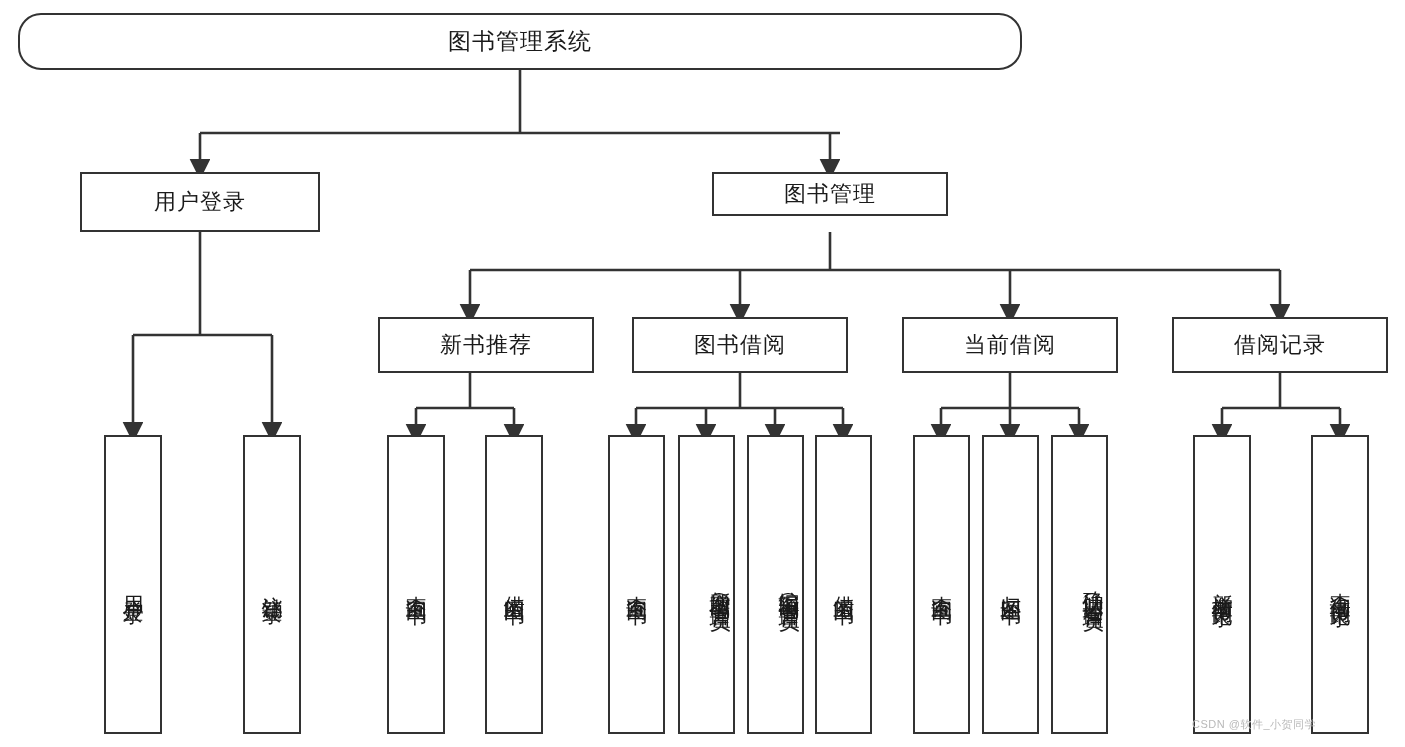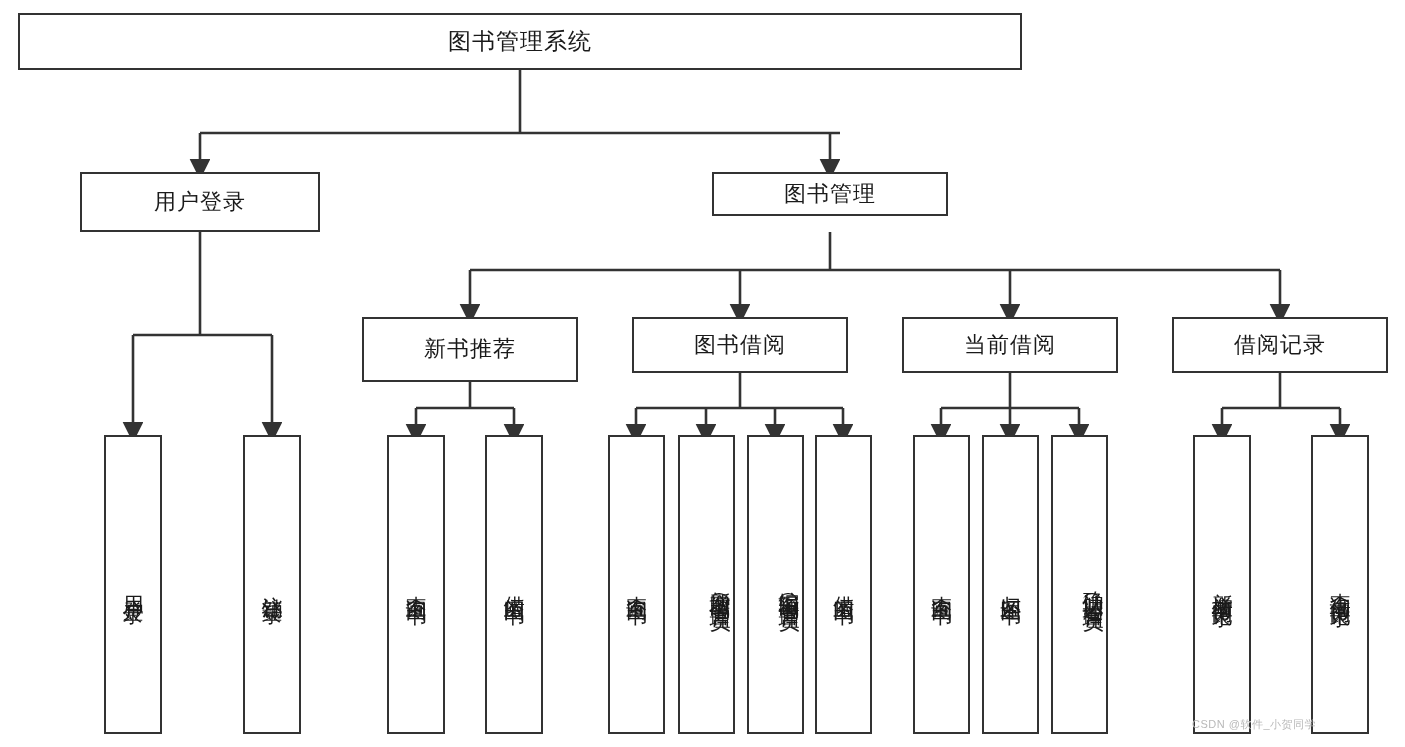--- a/index.html
+++ b/index.html
@@ -115,26 +115,26 @@
       <path d="M1010,408 L1010,427" marker-end="url(#arrow)"></path>
       <path d="M1079,408 L1079,427" marker-end="url(#arrow)"></path>
 
       <path d="M1280,373 L1280,408"></path>
       <path d="M1222,408 L1340,408"></path>
       <path d="M1222,408 L1222,427" marker-end="url(#arrow)"></path>
       <path d="M1340,408 L1340,427" marker-end="url(#arrow)"></path>
     </g>
   </svg>
 
-  <div class="node horiz root" style="left:18px; top:13px; width:1004px; height:57px;">图书管理系统</div>
+  <div class="node horiz root" style="left:18px; top:13px; width:1004px; height:57px;border-radius:23px;">图书管理系统</div>
 
   <div class="node horiz" style="left:80px; top:172px; width:240px; height:60px;">用户登录</div>
   <div class="node horiz" style="left:712px; top:172px; width:236px; height:44px;">图书管理</div>
 
-  <div class="node horiz" style="left:362px; top:317px; width:216px; height:65px;text-align:right;">新书推荐</div>
+  <div class="node horiz" style="left:378px; top:317px; width:216px; height:56px;text-align:right;">新书推荐</div>
   <div class="node horiz" style="left:632px; top:317px; width:216px; height:56px;">图书借阅</div>
   <div class="node horiz" style="left:902px; top:317px; width:216px; height:56px;">当前借阅</div>
   <div class="node horiz" style="left:1172px; top:317px; width:216px; height:56px;">借阅记录</div>
 
   <div class="node vert mid" style="left:104px; top:435px; width:58px; height:299px;">用户登录</div>
   <div class="node vert mid" style="left:243px; top:435px; width:58px; height:299px;">注销登录</div>
 
   <div class="node vert mid" style="left:387px; top:435px; width:58px; height:299px;">查询图书</div>
   <div class="node vert mid" style="left:485px; top:435px; width:58px; height:299px;">借阅图书</div>
 

